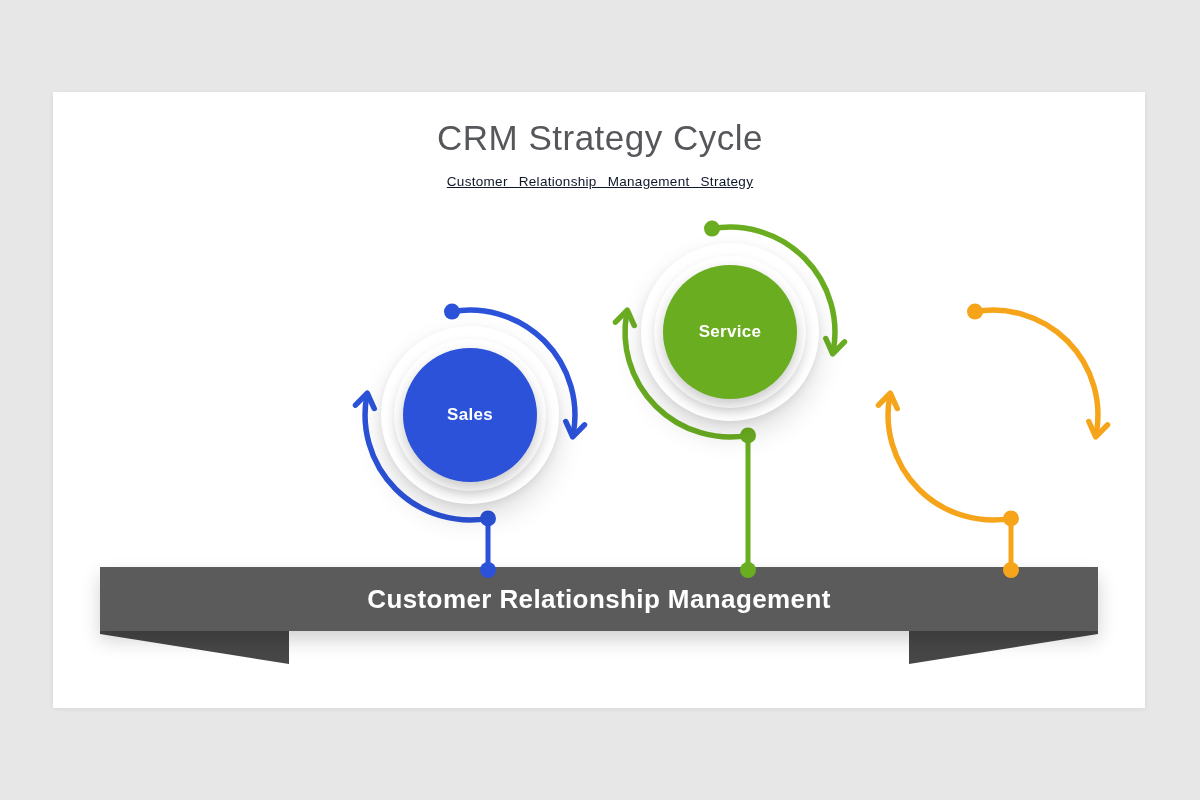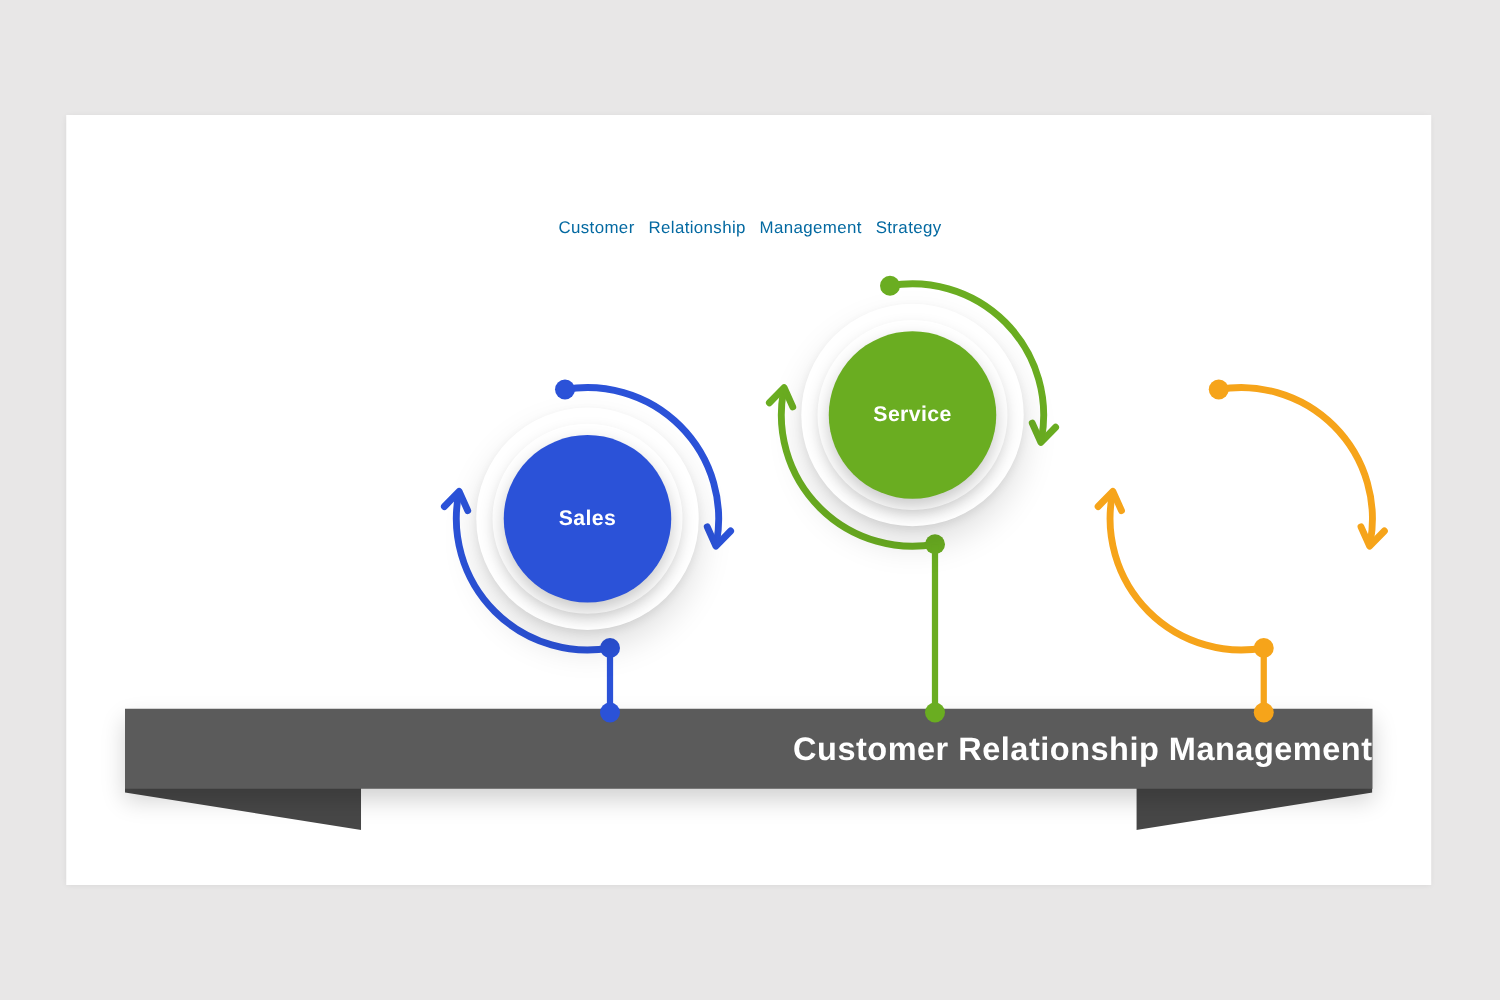--- a/index.html
+++ b/index.html
@@ -108,25 +108,26 @@
     clip-path:polygon(0 0, 100% 0, 100% 12%, 0 100%);
   }
 </style>
 </head>
 <body>
 
 <div class="stage" style="background: rgb(232, 231, 231);">
 
   <div class="card" style="background: rgb(255, 255, 255);"></div>
 
-  <div class="subtitle" style="color: #0369a1;">Customer Relationship Management Strategy</div>
+  <div class="title" style="color: rgb(86, 87, 91);">CRM Strategy Cycle</div>
+  <div class="subtitle" style="color: #0f172a; text-decoration: underline;">Customer Relationship Management Strategy</div>
 
   <div class="ribbon-tail tail-left" style="background: rgb(71, 71, 71);"></div>
   <div class="ribbon-tail tail-right" style="background: rgb(71, 71, 71);"></div>
-  <div class="ribbon-band" style="background: rgb(91, 91, 91); justify-content: flex-end;">
+  <div class="ribbon-band" style="background: rgb(91, 91, 91);">
     <span class="ribbon-label" style="color: rgb(255, 255, 255);">Customer Relationship Management</span>
   </div>
 
 
   <div class="unit" style="--c: #2b52d8; left: 340px; top: 285px; height: 295px;">
     <svg width="260" height="295" viewBox="0 0 260 295">
         <path d="M 112 26.599999999999994 A 105 105 0 0 1 233.4 148" fill="none" stroke="#2b52d8" stroke-width="5.5" stroke-linecap="round"></path>
         <path d="M 244.5 139.8 L 232.7 151.9 L 225.8 136.5" fill="none" stroke="#2b52d8" stroke-width="5.5" stroke-linecap="round" stroke-linejoin="round"></path>
         <path d="M 148 233.4 A 105 105 0 0 1 26.599999999999994 112" fill="none" stroke="#2b52d8" stroke-width="5.5" stroke-linecap="round"></path>
         <path d="M 15.5 120.2 L 27.3 108.1 L 34.2 123.5" fill="none" stroke="#2b52d8" stroke-width="5.5" stroke-linecap="round" stroke-linejoin="round"></path>

